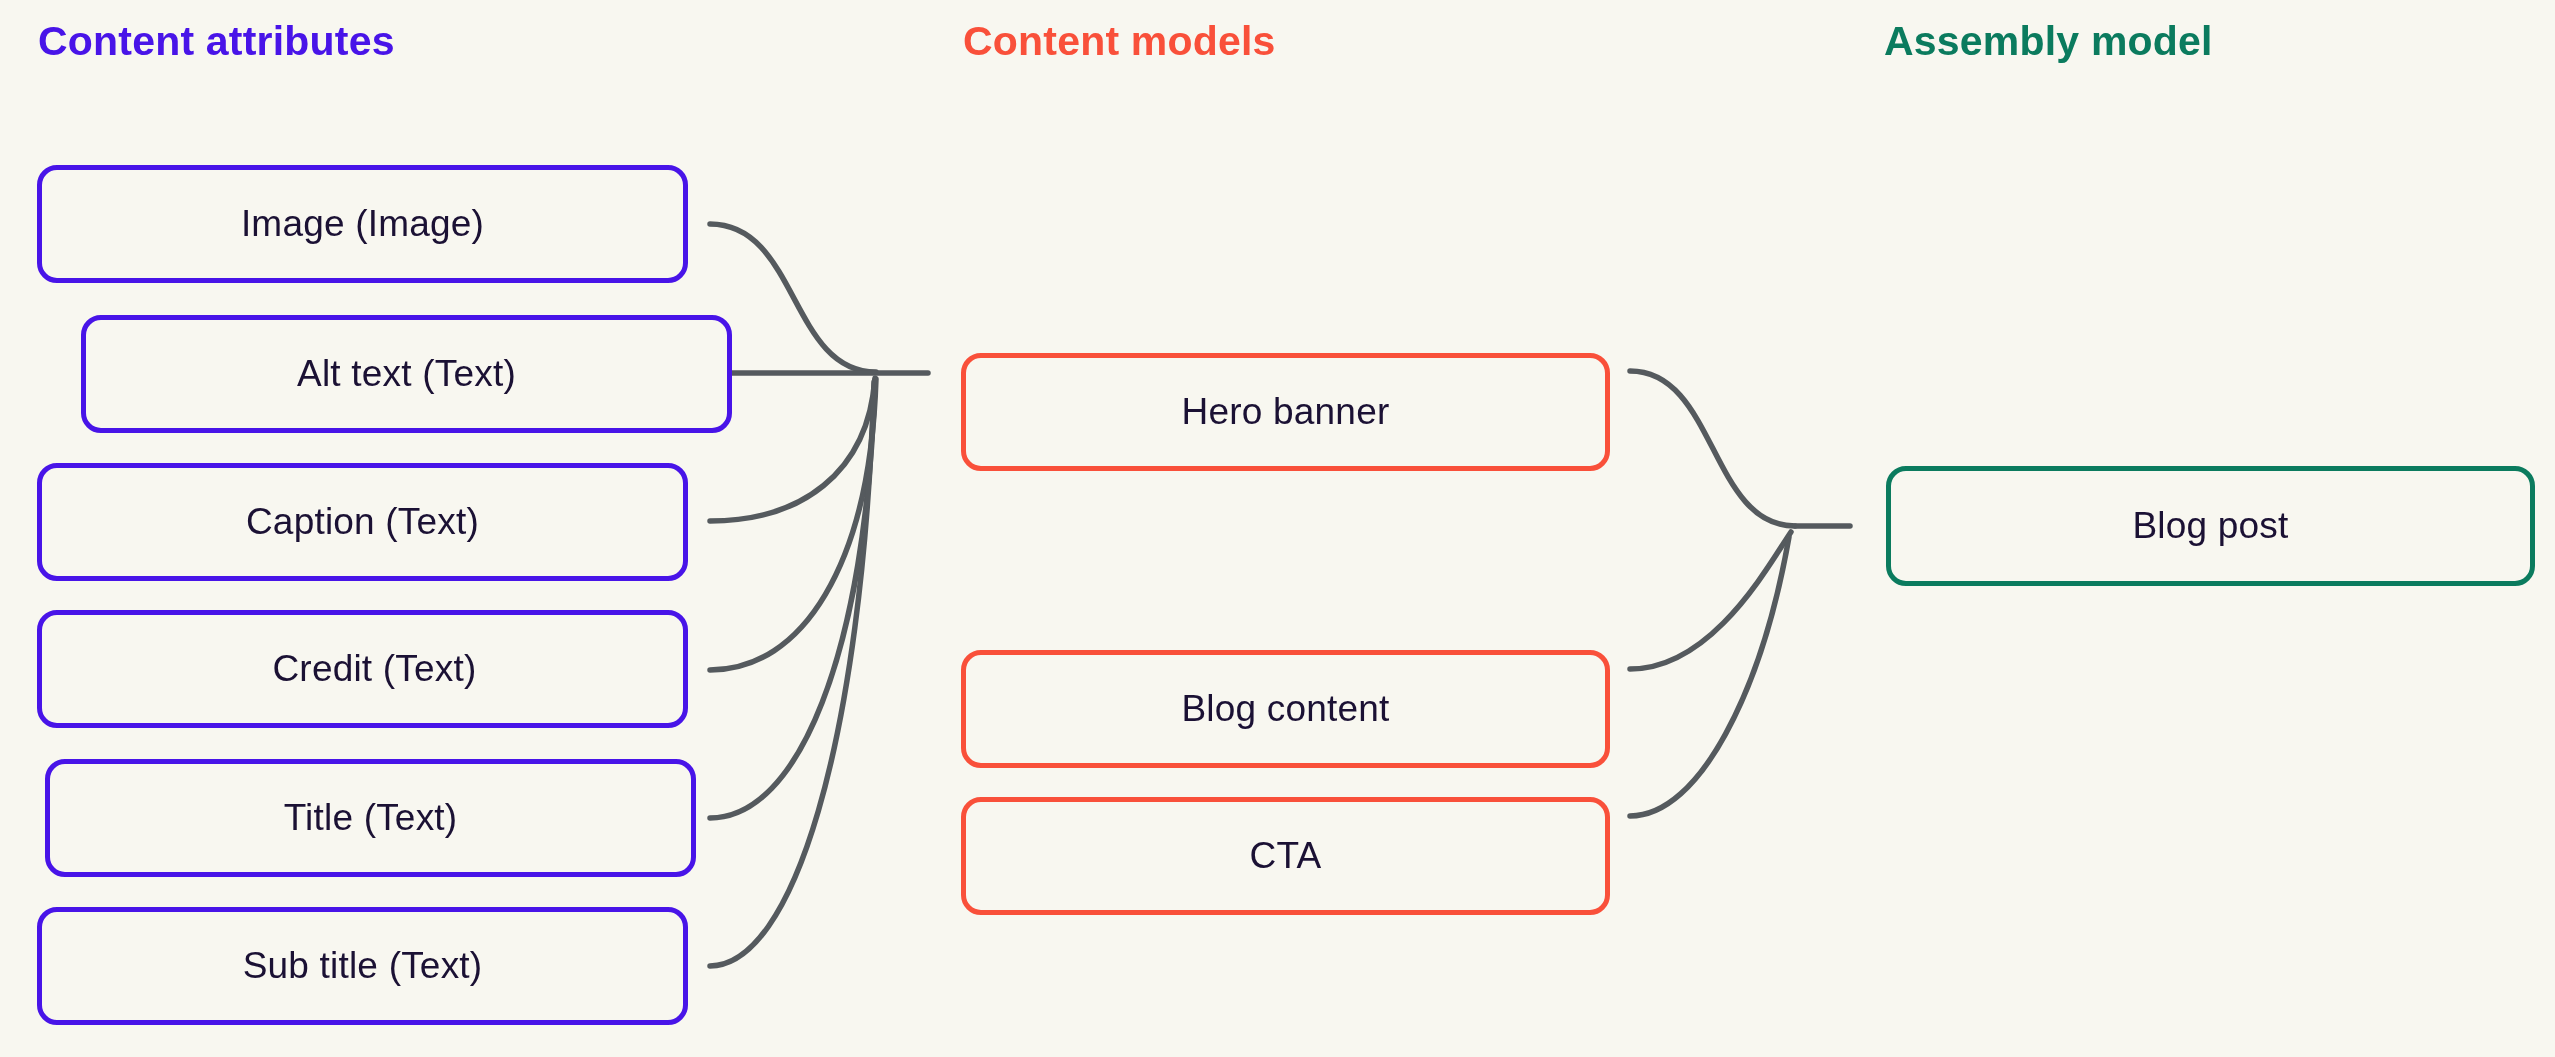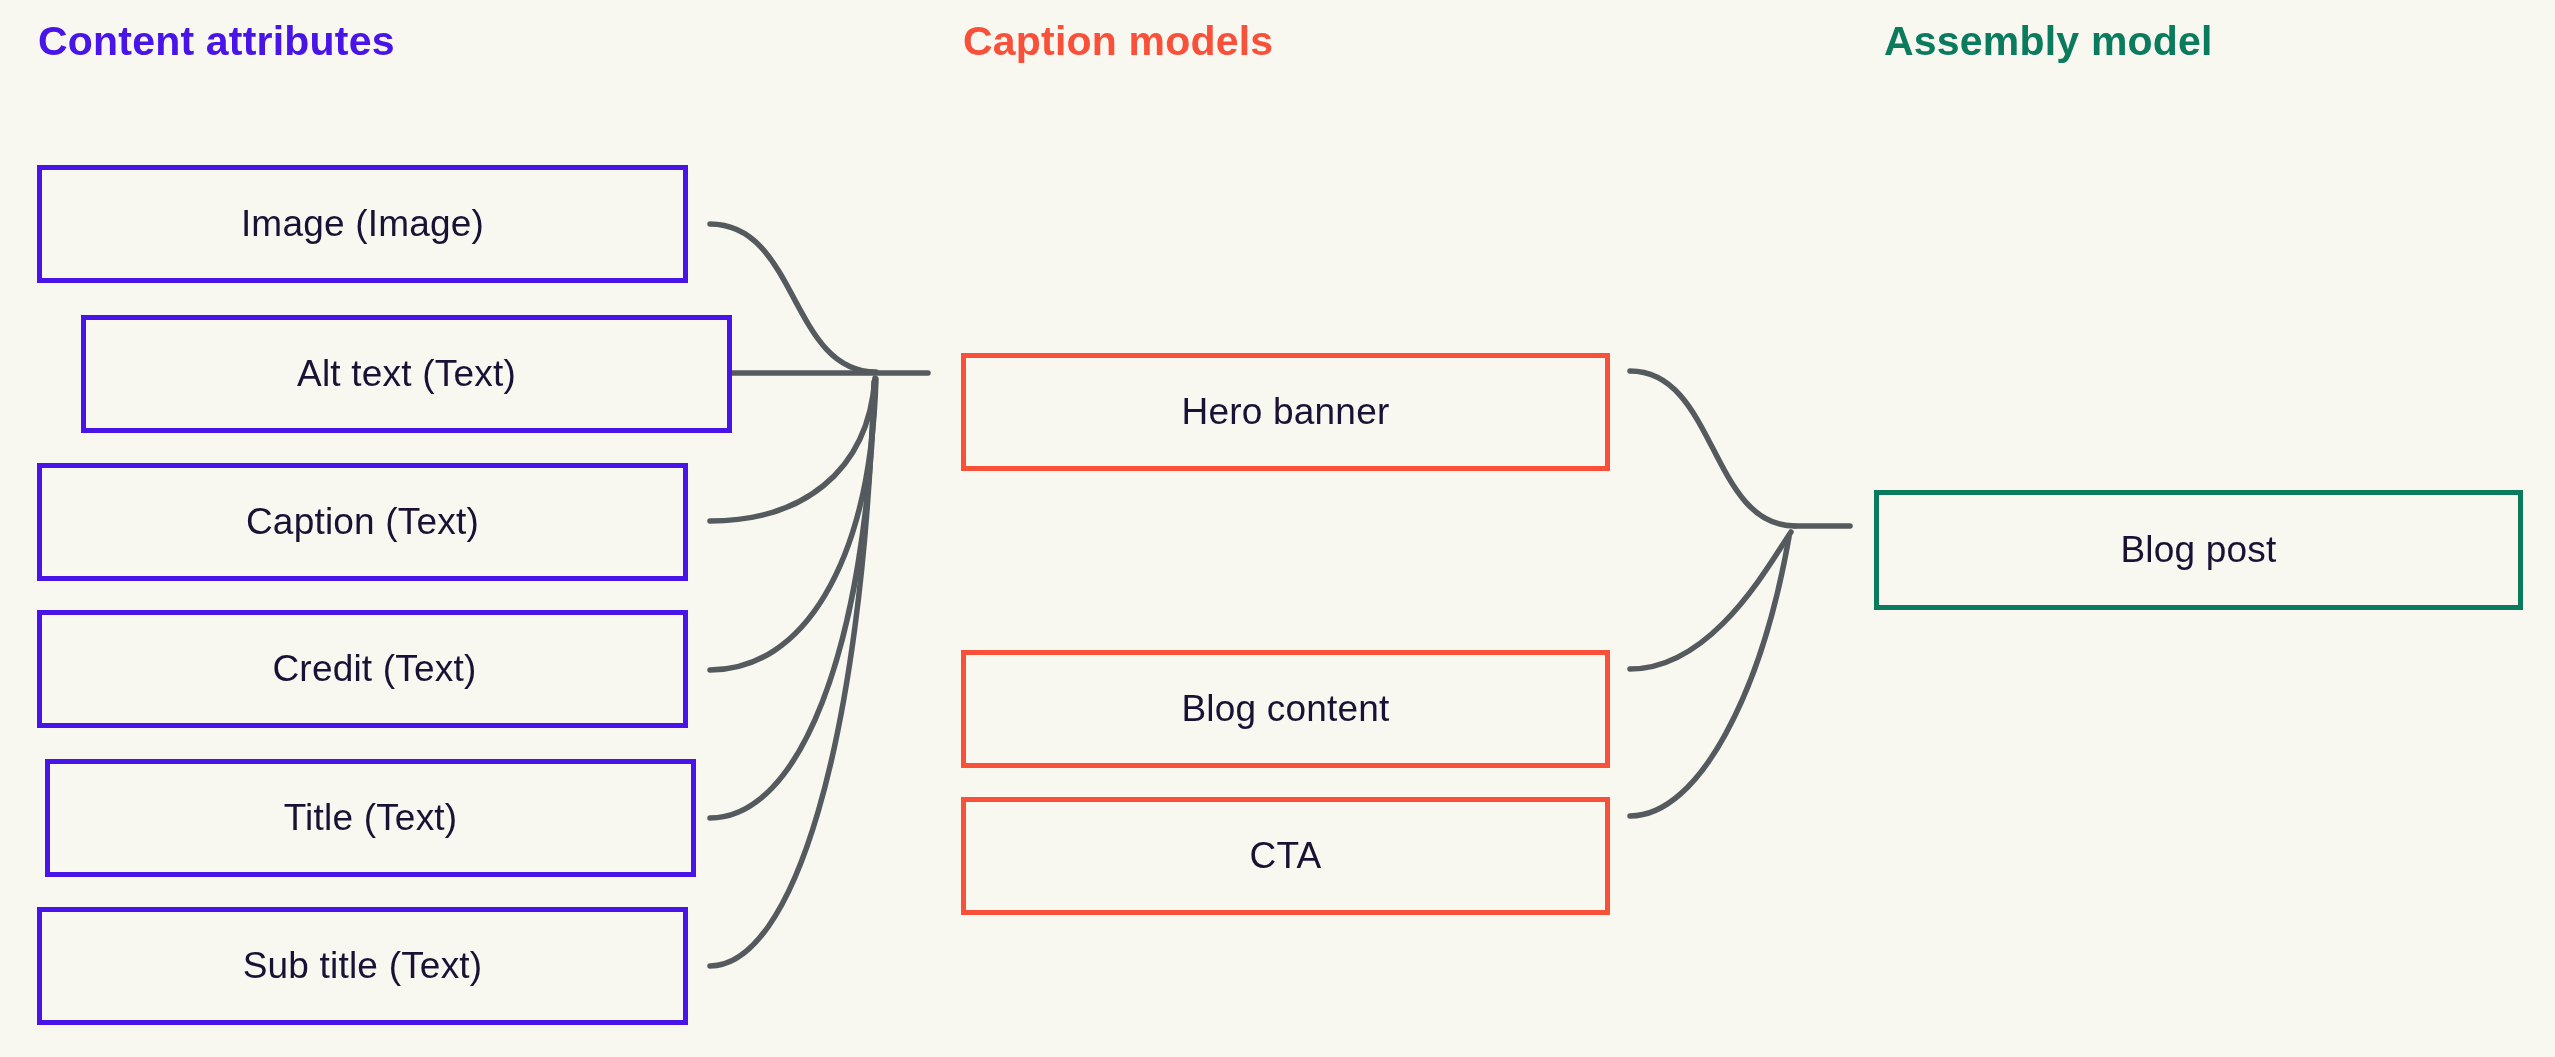--- a/index.html
+++ b/index.html
@@ -24,31 +24,31 @@
     position:absolute;margin:0;z-index:2;
     font-size:41px;font-weight:700;letter-spacing:.2px;line-height:1;
   }
   .hd-attr{left:38px;top:21px;color:var(--purple);}
   .hd-models{left:963px;top:21px;color:var(--orange);}
   .hd-assembly{left:1884px;top:21px;color:var(--green);}
   .box{
     position:absolute;z-index:2;box-sizing:border-box;
     display:flex;align-items:center;justify-content:center;
     background:var(--bg);
-    border-radius:0;
+    border-radius:20px;
     font-size:37px;font-weight:500;color:var(--ink);
     letter-spacing:.2px;
   }
   .box.purple{border:5px solid var(--purple);left:37px;width:651px;height:118px;}
   .box.orange{border:5px solid var(--orange);left:961px;width:649px;height:118px;margin-top:40px;}
   .box.green{border:5px solid var(--green);left:1874px;width:649px;height:120px;}
   .b1{top:165px;} .b2{top:315px;margin-left:44px;} .b3{top:463px;}
   .b4{top:610px;padding-left:24px;} .b5{top:759px;margin-left:8px;} .b6{top:907px;}
   .m1{top:313px;} .m2{top:610px;} .m3{top:757px;}
-  .a1{top:490px;}
+  .a1{top:466px;margin-left:12px;}
 </style>
 </head>
 <body>
 
 <div class="canvas">
 
   <svg class="connectors" width="2555" height="1057" viewBox="0 0 2555 1057" aria-hidden="true">
 
     <path d="M 710 224 C 798 224 790 372 876 372"></path>
     <path d="M 710 373 H 928"></path>
@@ -57,21 +57,21 @@
     <path d="M 710 818 C 798 818 866 656 875 380"></path>
     <path d="M 710 966 C 792 966 862 748 874 382"></path>
 
     <path d="M 1630 371 C 1716 371 1710 526 1795 526"></path>
     <path d="M 1630 669 C 1712 669 1768 566 1791 532"></path>
     <path d="M 1630 816 C 1700 816 1762 690 1789 537"></path>
     <path d="M 1795 526 H 1850"></path>
   </svg>
 
   <h2 class="hd hd-attr">Content attributes</h2>
-  <h2 class="hd hd-models">Caption models</h2>
+  <h2 class="hd hd-models">Content models</h2>
   <h2 class="hd hd-assembly">Assembly model</h2>
 
   <div class="box purple b1">Image (Image)</div>
   <div class="box purple b2">Alt text (Text)</div>
   <div class="box purple b3">Caption (Text)</div>
   <div class="box purple b4">Credit (Text)</div>
   <div class="box purple b5">Title (Text)</div>
   <div class="box purple b6">Sub title (Text)</div>
 
   <div class="box orange m1">Hero banner</div>

